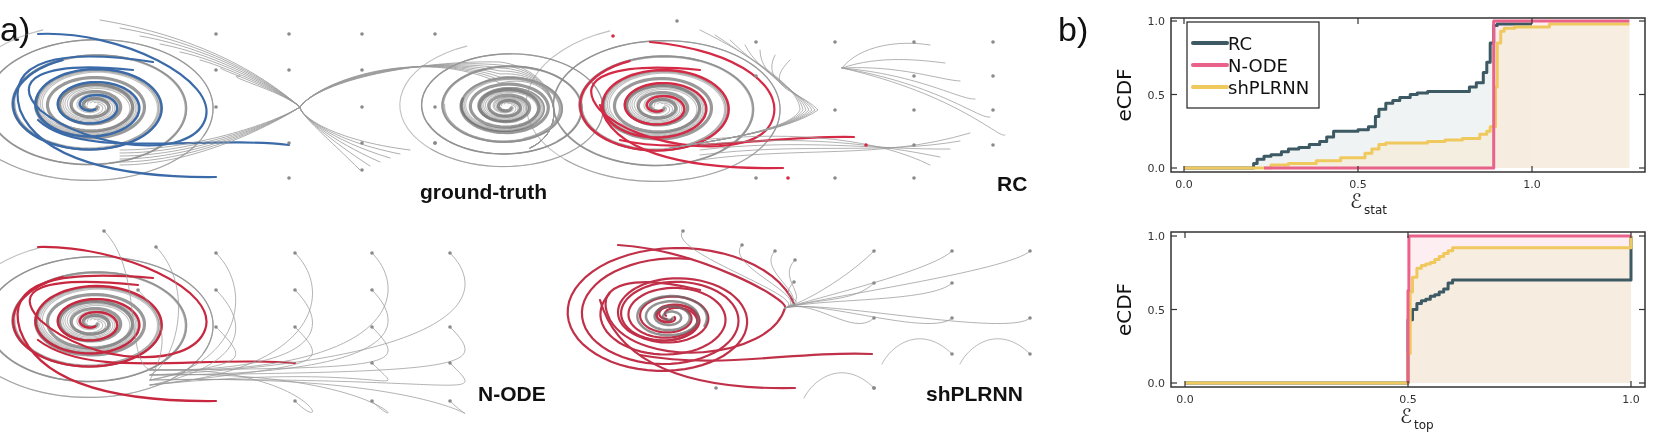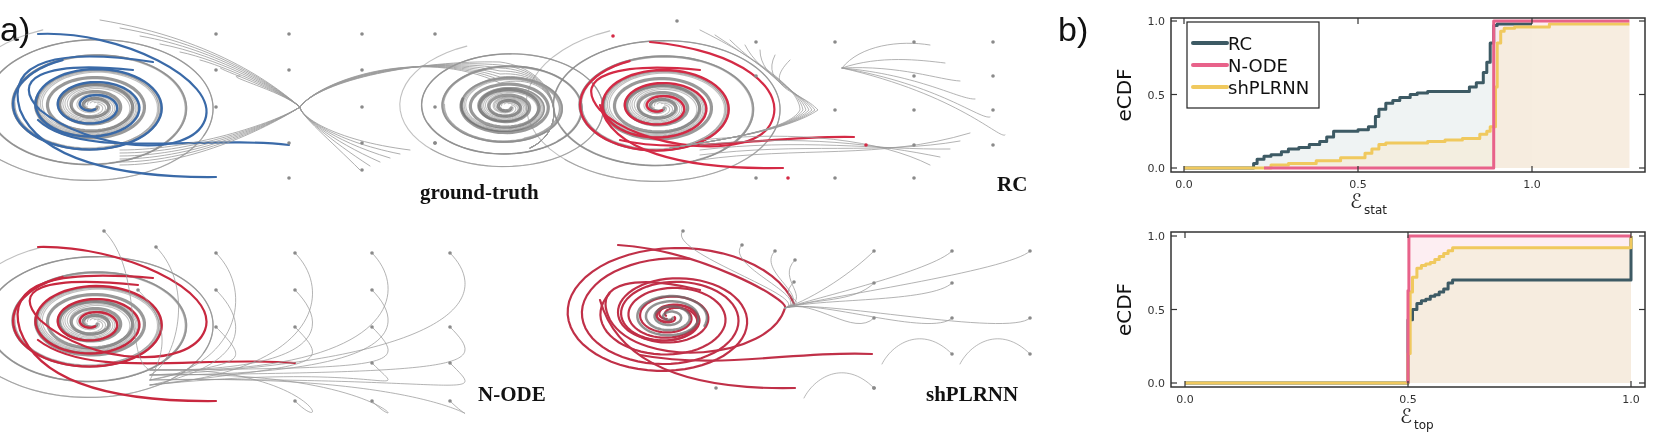--- a/index.html
+++ b/index.html
@@ -1,20 +1,20 @@
 <!DOCTYPE html>
 <html><head>
 <meta charset="utf-8">
 <style>
   html, body { margin: 0; padding: 0; background: #ffffff; }
   body { width: 1662px; height: 440px; position: relative; overflow: hidden;
          font-family: "DejaVu Sans", sans-serif; }
   .abs { position: absolute; }
   .panel-letter { font-family: "Liberation Sans", sans-serif; font-size: 34px; color: #111; line-height: 1; }
-  .portrait-label { font-family: Liberation Serif, serif; font-weight: bold; font-size: 21px; color: #111; white-space: nowrap; }
+  .portrait-label { font-family: Liberation Sans, sans-serif; font-weight: bold; font-size: 21px; color: #111; white-space: nowrap; }
   svg text { font-family: "DejaVu Sans", sans-serif; }
   #portraits { left: 0; top: 0; }
   #charts { left: 0; top: 0; }
 </style>
 </head>
 <body>
 
 <div class="abs panel-letter" style="left:0px; top:12px;">a)</div>
 <div class="abs panel-letter" style="left:1058px; top:12px;">b)</div>
 

